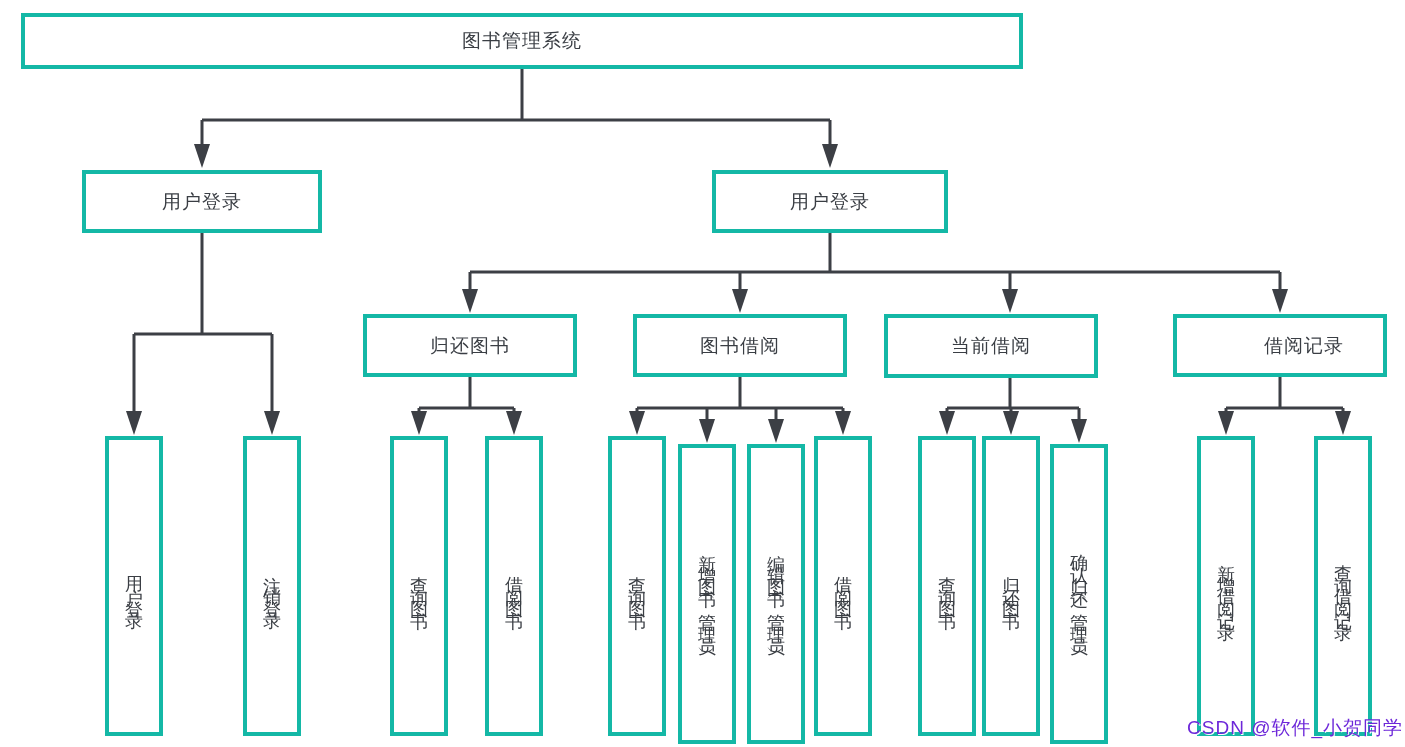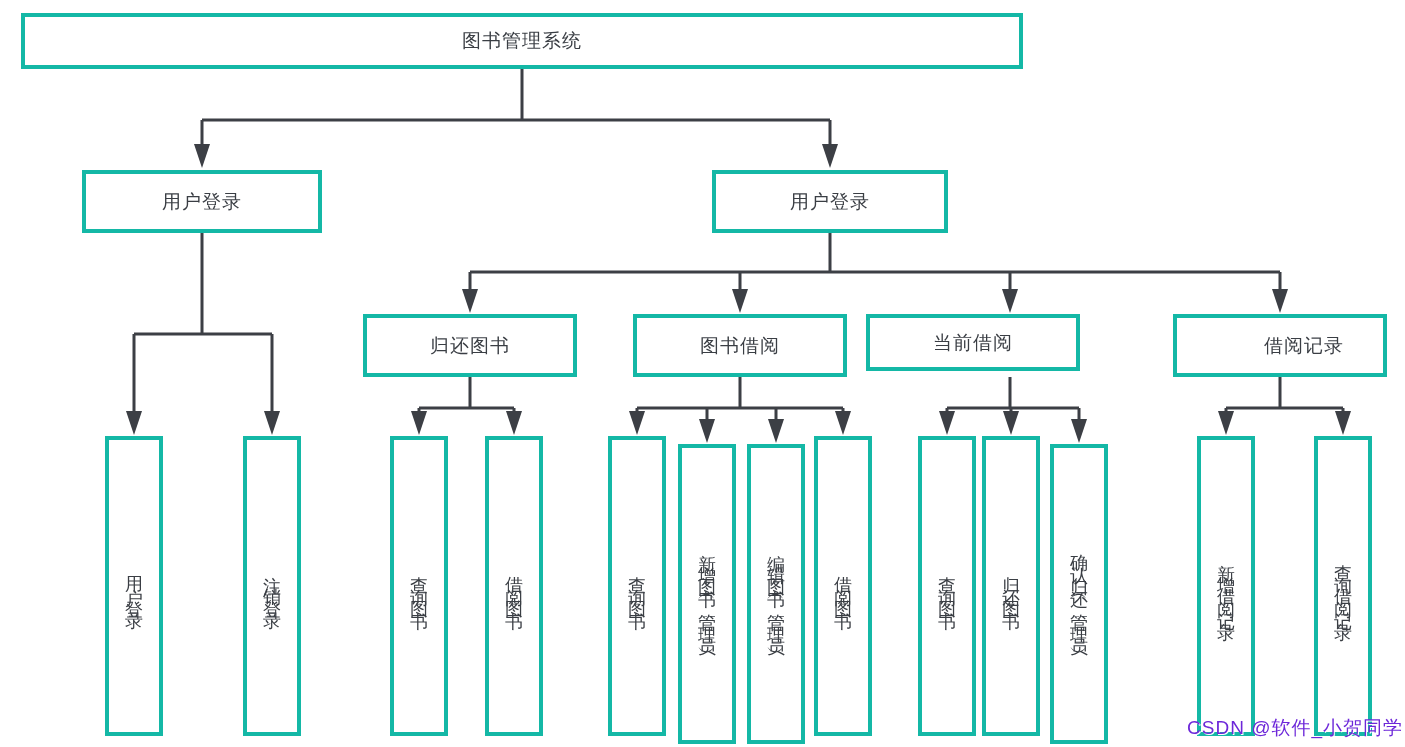--- a/index.html
+++ b/index.html
@@ -96,21 +96,21 @@
   <div class="box" style="left:712px;top:170px;width:236px;height:63px;">
     <span>用户登录</span>
   </div>
 
   <div class="box" style="left:363px;top:314px;width:214px;height:63px;">
     <span>归还图书</span>
   </div>
   <div class="box" style="left:633px;top:314px;width:214px;height:63px;">
     <span>图书借阅</span>
   </div>
-  <div class="box" style="left:866px;top:314px;width:214px;height:57px;">
+  <div class="box" style="left:884px;top:314px;width:214px;height:64px;">
     <span>当前借阅</span>
   </div>
   <div class="box" style="left:1173px;top:314px;width:214px;height:63px;padding-left:48px;">
     <span>借阅记录</span>
   </div>
 
   <div class="box vbox" style="left:105px;top:436px;width:58px;height:300px;">
     <span class="vtext">用户登录</span>
   </div>
   <div class="box vbox" style="left:243px;top:436px;width:58px;height:300px;">

